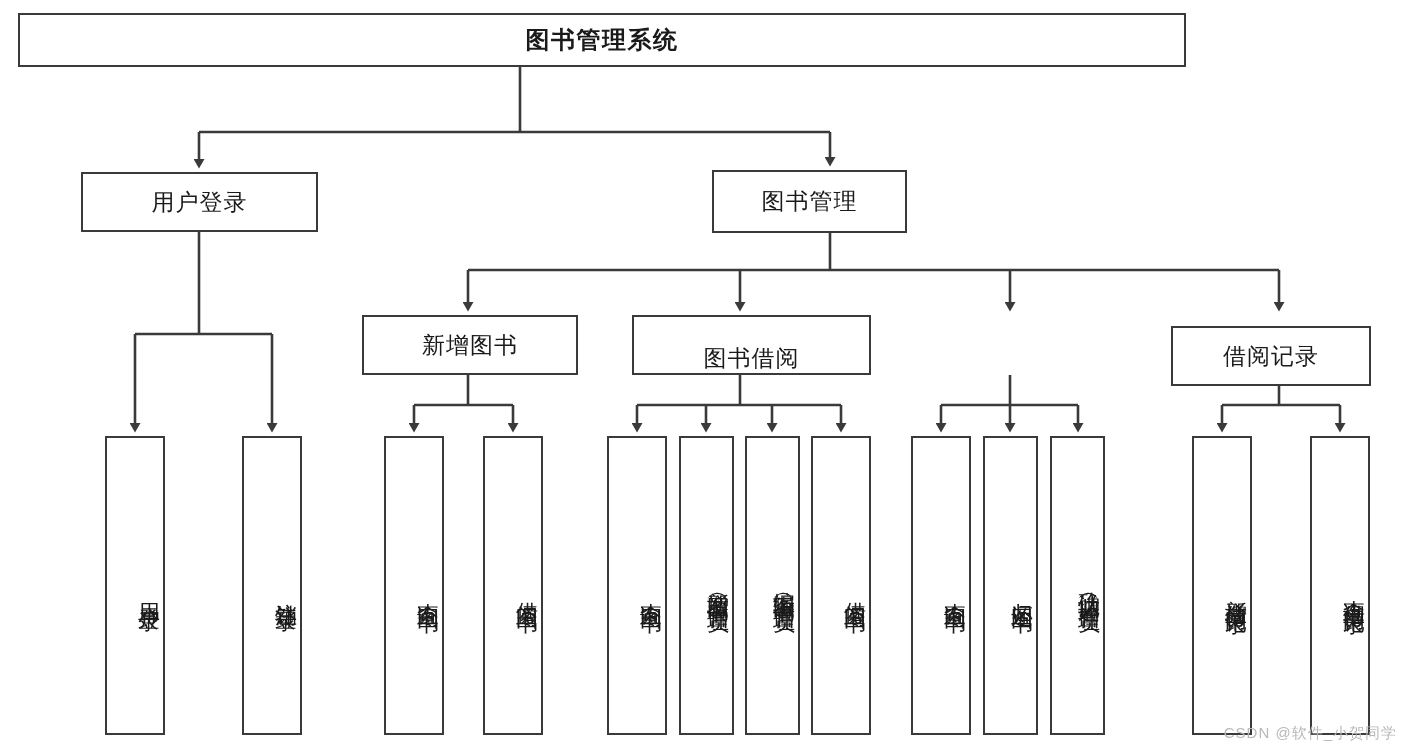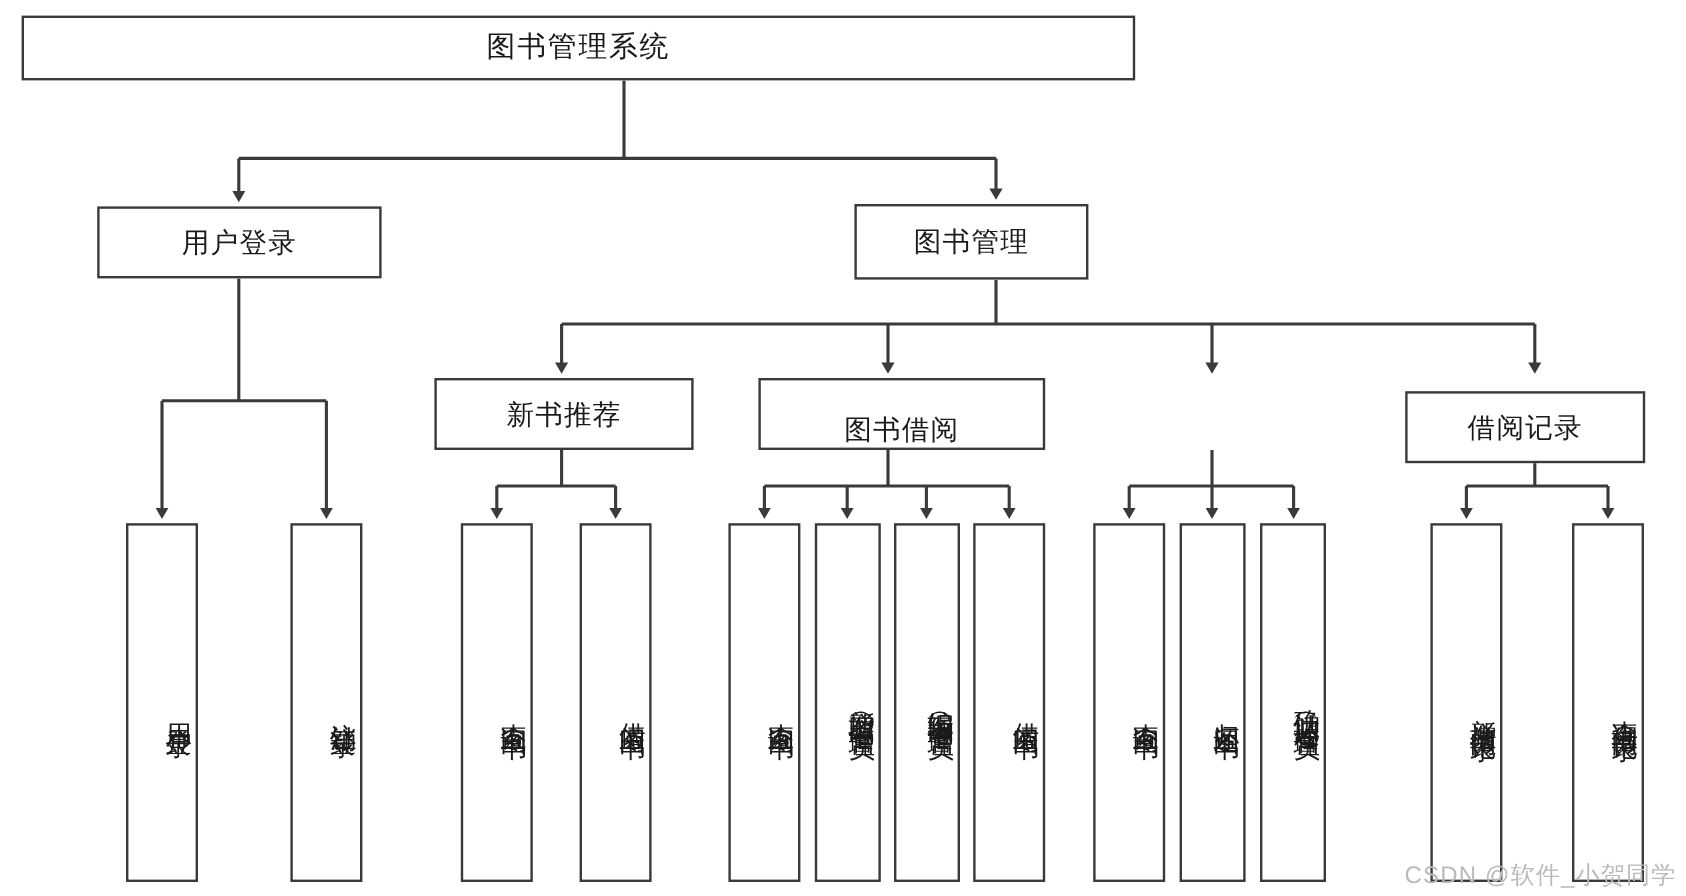--- a/index.html
+++ b/index.html
@@ -52,21 +52,21 @@
   }
   .node.leaf > span{
     writing-mode:vertical-rl;
     text-orientation:upright;
     display:block;
   }
   .watermark{
     position:absolute;
     right:8px;
     bottom:4px;
-    font-size:20px;
+    font-size:15px;
     color:#b9b9b9;
     letter-spacing:1px;
     white-space:nowrap;
     font-family:"Liberation Sans","DejaVu Sans",sans-serif;
   }
 </style>
 </head>
 <body>
 
 <div id="canvas">
@@ -114,33 +114,33 @@
       <path d="M1010,405 L1010,424" marker-end="url(#arr)"></path>
       <path d="M1078,405 L1078,424" marker-end="url(#arr)"></path>
 
       <path d="M1279,375 L1279,405"></path>
       <path d="M1222,405 L1340,405"></path>
       <path d="M1222,405 L1222,424" marker-end="url(#arr)"></path>
       <path d="M1340,405 L1340,424" marker-end="url(#arr)"></path>
     </g>
   </svg>
 
-  <div class="node root" style="left:18px;top:13px;width:928px;height:54px;">
+  <div class="node root" style="left:18px;top:13px;width:1168px;height:54px;font-weight:bold;">
     <span>图书管理系统</span>
   </div>
 
   <div class="node h" style="left:81px;top:172px;width:237px;height:60px;">
     <span>用户登录</span>
   </div>
   <div class="node h" style="left:712px;top:170px;width:195px;height:63px;">
     <span>图书管理</span>
   </div>
 
   <div class="node h" style="left:362px;top:315px;width:216px;height:60px;">
-    <span>新书推荐</span>
+    <span>新增图书</span>
   </div>
   <div class="node h" style="left:632px;top:315px;width:239px;height:60px;align-items:flex-end;">
     <span>图书借阅</span>
   </div>
   <div class="node h" style="left:1171px;top:326px;width:200px;height:60px;">
     <span>借阅记录</span>
   </div>
 
   <div class="node leaf" style="left:105px;top:436px;width:60px;height:299px;">
     <span>用户登录</span>

